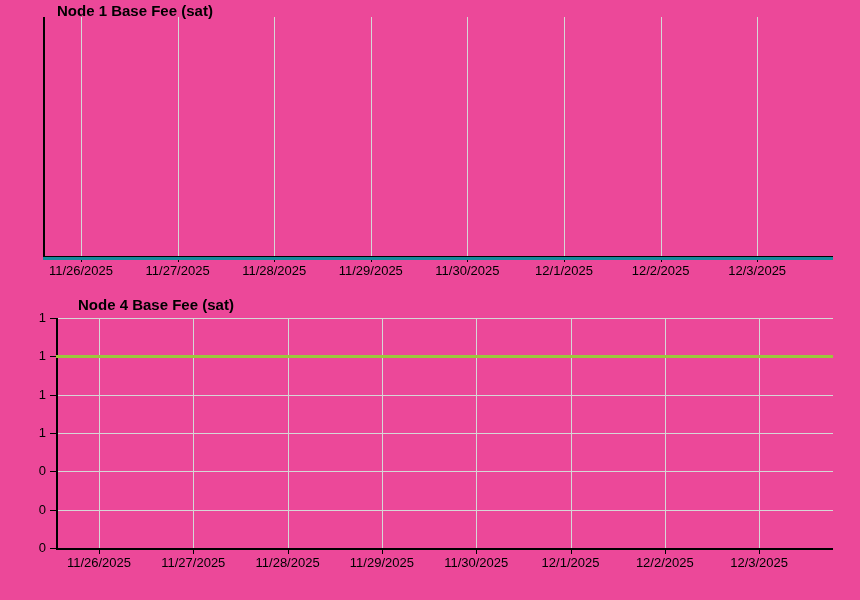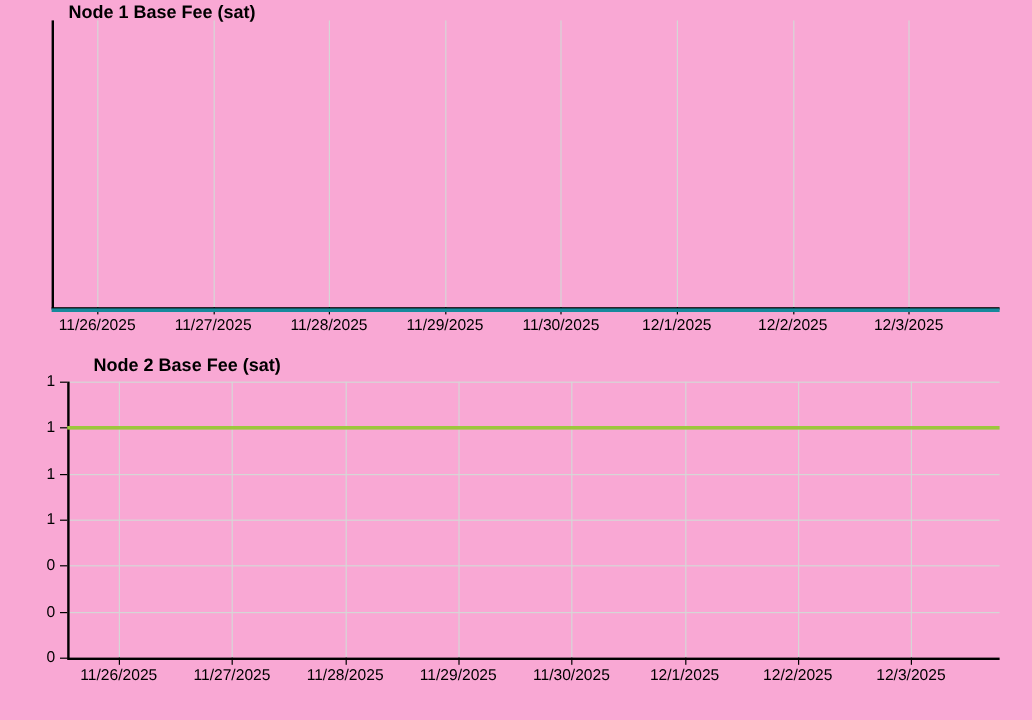--- a/index.html
+++ b/index.html
@@ -1,20 +1,20 @@
 <!DOCTYPE html>
 <html><head>
 <meta charset="utf-8">
 <style>
   html, body { margin: 0; padding: 0; background: #ffffff; }
   #canvas {
     position: relative;
     width: 860px;
     height: 600px;
-    background: #f9a8d4;
+    background: #ec4899;
     font-family: "Liberation Sans", sans-serif;
     color: #000000;
     overflow: hidden;
   }
   .chart { position: absolute; inset: 0; }
   .chart-title {
     position: absolute;
     font-size: 15px;
     font-weight: bold;
     white-space: nowrap;
@@ -58,21 +58,21 @@
         <div style="position: absolute; left: 757.2px; top: 17px; width: 1px; height: 239px; background: rgb(214, 214, 214);"></div>
         <div style="position: absolute; left: 757.2px; top: 256px; width: 1px; height: 6px; background: rgb(0, 0, 0);"></div>
         <div class="ticklabel" style="position: absolute; left: 757.2px; top: 264px; transform: translateX(-50%);">12/3/2025</div>
         <div style="position: absolute; left: 43px; top: 17px; width: 1.5px; height: 240px; background: rgb(0, 0, 0);"></div>
         <div style="position: absolute; left: 43px; top: 256px; width: 790px; height: 1.5px; background: rgb(0, 0, 0);"></div>
         <div style="position: absolute; left: 43px; top: 257.3px; width: 790px; height: 2.5px; background: rgb(23, 137, 156);"></div>
       </div>
   </div>
 
   <div class="chart">
-    <div class="chart-title" style="left:78px; top:296px;">Node 2 Base Fee (sat)</div>
+    <div class="chart-title" style="left:78px; top:296px;">Node 4 Base Fee (sat)</div>
     <div id="plot1" style="position: absolute; inset: 0px;">
         <div style="position: absolute; left: 99px; top: 318px; width: 1px; height: 230px; background: rgb(214, 214, 214);"></div>
         <div style="position: absolute; left: 99px; top: 548px; width: 1px; height: 6px; background: rgb(0, 0, 0);"></div>
         <div class="ticklabel" style="position: absolute; left: 99px; top: 556px; transform: translateX(-50%);">11/26/2025</div>
         <div style="position: absolute; left: 193.3px; top: 318px; width: 1px; height: 230px; background: rgb(214, 214, 214);"></div>
         <div style="position: absolute; left: 193.3px; top: 548px; width: 1px; height: 6px; background: rgb(0, 0, 0);"></div>
         <div class="ticklabel" style="position: absolute; left: 193.3px; top: 556px; transform: translateX(-50%);">11/27/2025</div>
         <div style="position: absolute; left: 287.6px; top: 318px; width: 1px; height: 230px; background: rgb(214, 214, 214);"></div>
         <div style="position: absolute; left: 287.6px; top: 548px; width: 1px; height: 6px; background: rgb(0, 0, 0);"></div>
         <div class="ticklabel" style="position: absolute; left: 287.6px; top: 556px; transform: translateX(-50%);">11/28/2025</div>

